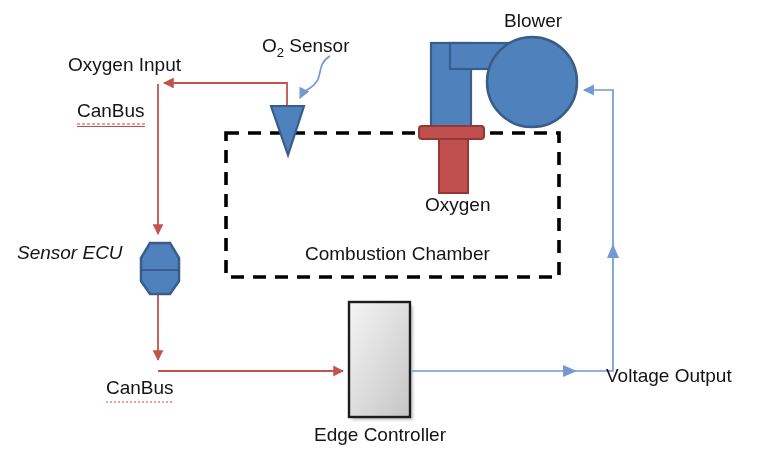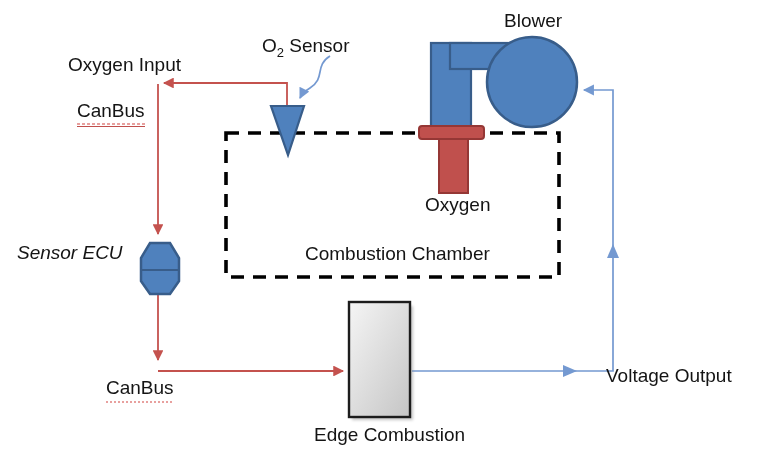--- a/index.html
+++ b/index.html
@@ -113,16 +113,16 @@
   </svg>
 
   <div class="label lbl-blower">Blower</div>
   <div class="label lbl-oxygen">Oxygen Input</div>
   <div class="label lbl-o2"><span>O</span><sub>2</sub><span> Sensor</span></div>
   <div class="label lbl-canbus-top"><span class="canbus-top-underline">CanBus</span></div>
   <div class="label lbl-sensor-ecu">Sensor ECU</div>
   <div class="label lbl-chamber">Combustion Chamber</div>
   <div class="label lbl-burner">Oxygen</div>
   <div class="label lbl-canbus-bottom"><span class="canbus-bottom-underline">CanBus</span></div>
-  <div class="label lbl-edge">Edge Combustion</div>
+  <div class="label lbl-edge">Edge Controller</div>
   <div class="label lbl-voltage">Voltage Output</div>
 
 </div>
 
 </body></html>

